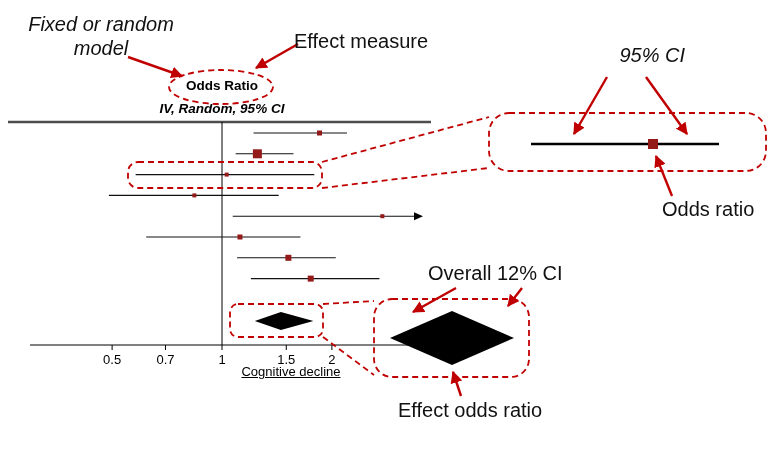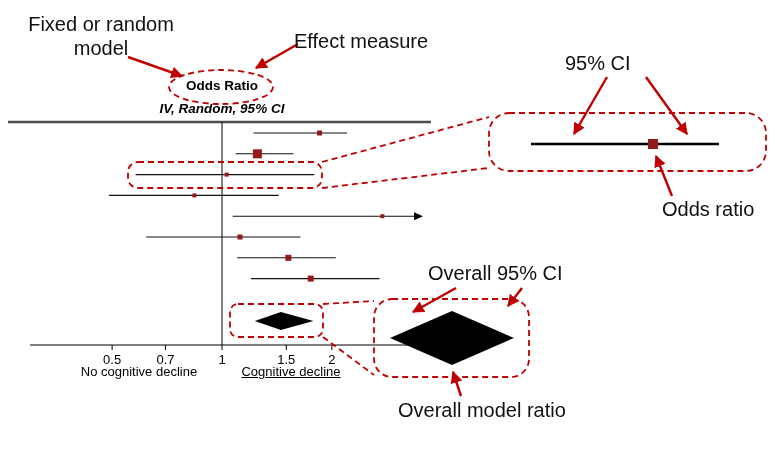--- a/index.html
+++ b/index.html
@@ -56,21 +56,20 @@
       <rect x="237.46457827461631" y="234.5" width="5" height="5" class="or-marker"></rect>
       <line x1="237.10833008275216" y1="257.8" x2="335.7901592853503" y2="257.8" class="ci-line"></line>
       <rect x="285.372909599842" y="254.8" width="6" height="6" class="or-marker"></rect>
       <line x1="250.90115480738305" y1="278.6" x2="379.4477739180304" y2="278.6" class="ci-line"></line>
       <rect x="307.7088877704974" y="275.6" width="6" height="6" class="or-marker"></rect>
       <polygon points="254.81536567538024,321 280.8993208157658,312 313.4033008427463,321 280.8993208157658,330" class="diamond"></polygon>
     </svg>
 
   <div class="abs plot-text" style="left:142px;top:78px;width:160px;text-align:center;">Odds Ratio</div>
   <div class="abs plot-text" style="left:122px;top:101px;width:200px;text-align:center;font-style:italic;">IV, Random, 95% CI</div>
-  <div class="abs axis-label" style="left:58px;top:364px;width:162px;text-align:center;">No cognitive decline</div>
   <div class="abs axis-label" style="left:227px;top:364px;width:128px;text-align:center;text-decoration:underline;">Cognitive decline</div>
 
   <svg class="layer" viewBox="0 0 775 462">
     <defs>
       <marker id="ah" viewBox="0 0 10 10" refX="9" refY="5" markerWidth="12" markerHeight="12" orient="auto" markerUnits="userSpaceOnUse">
         <path d="M0,0 L10,5 L0,10 Z" class="arrowhead"></path>
       </marker>
     </defs>
 
     <ellipse class="red-dashed" cx="221" cy="87" rx="52" ry="17"></ellipse>
@@ -90,19 +89,19 @@
     <rect class="red-dashed" x="230" y="304" width="93" height="33" rx="8"></rect>
     <line class="red-dashed" x1="323" y1="304" x2="374" y2="301"></line>
     <line class="red-dashed" x1="323" y1="337" x2="374" y2="375"></line>
     <rect class="red-dashed" x="374" y="299" width="155" height="78" rx="18"></rect>
     <polygon class="diamond" points="390,338 452,311 514,338 452,365"></polygon>
     <line class="red-arrow" x1="456" y1="288" x2="413" y2="312" marker-end="url(#ah)"></line>
     <line class="red-arrow" x1="522" y1="288" x2="508" y2="306" marker-end="url(#ah)"></line>
     <line class="red-arrow" x1="461" y1="396" x2="453" y2="372" marker-end="url(#ah)"></line>
   </svg>
 
-  <div class="abs annot" style="left:6px;top:12px;width:190px;text-align:center;white-space:normal;">Fixed or random model</div>
+  <div class="abs annot" style="left:6px;top:12px;width:190px;text-align:center;white-space:normal;font-style:italic;">Fixed or random model</div>
   <div class="abs annot" style="left:294px;top:29px;">Effect measure</div>
-  <div class="abs annot" style="left:565px;top:51px;width:120px;text-align:left;">95% CI</div>
+  <div class="abs annot" style="left:565px;top:43px;width:120px;text-align:right;font-style:italic;">95% CI</div>
   <div class="abs annot" style="left:662px;top:197px;">Odds ratio</div>
-  <div class="abs annot" style="left:428px;top:261px;">Overall 95% CI</div>
-  <div class="abs annot" style="left:398px;top:398px;">Overall model ratio</div>
+  <div class="abs annot" style="left:428px;top:261px;">Overall 12% CI</div>
+  <div class="abs annot" style="left:398px;top:398px;">Effect odds ratio</div>
 </div>
 
 </body></html>

